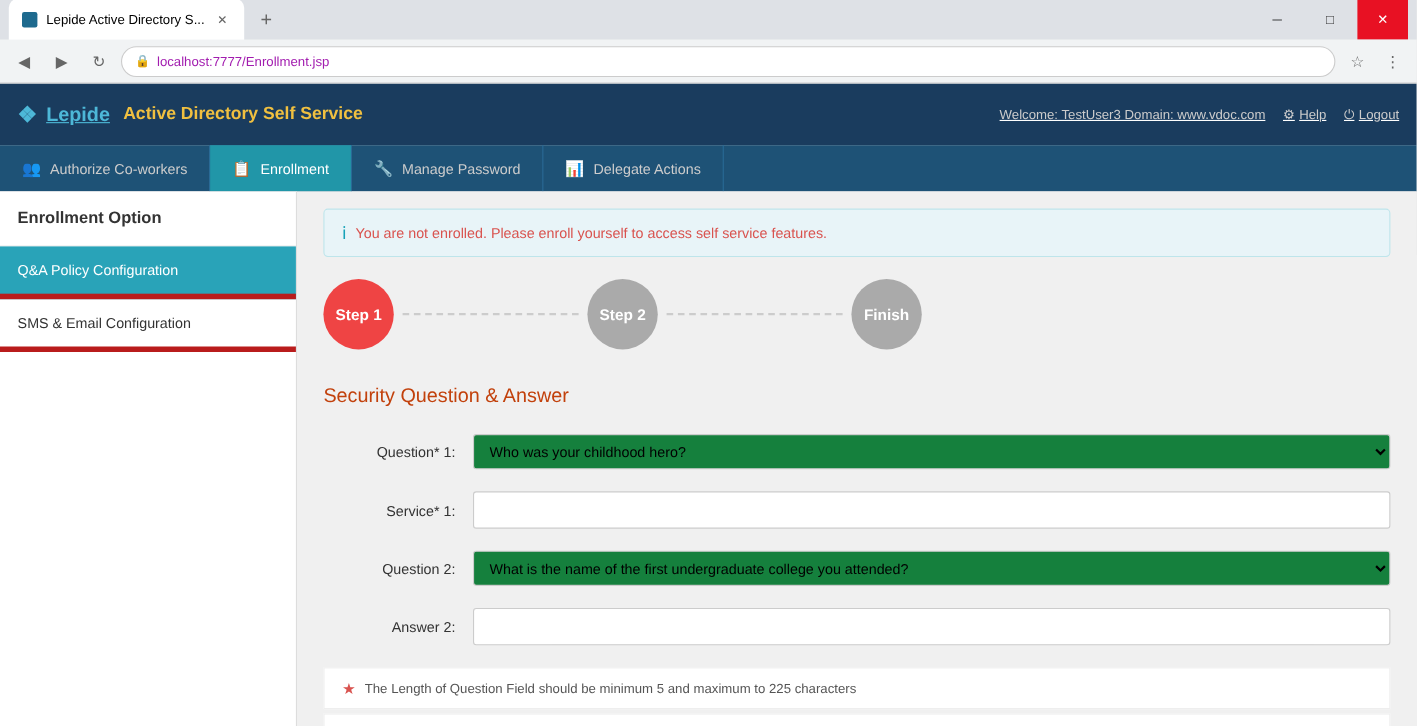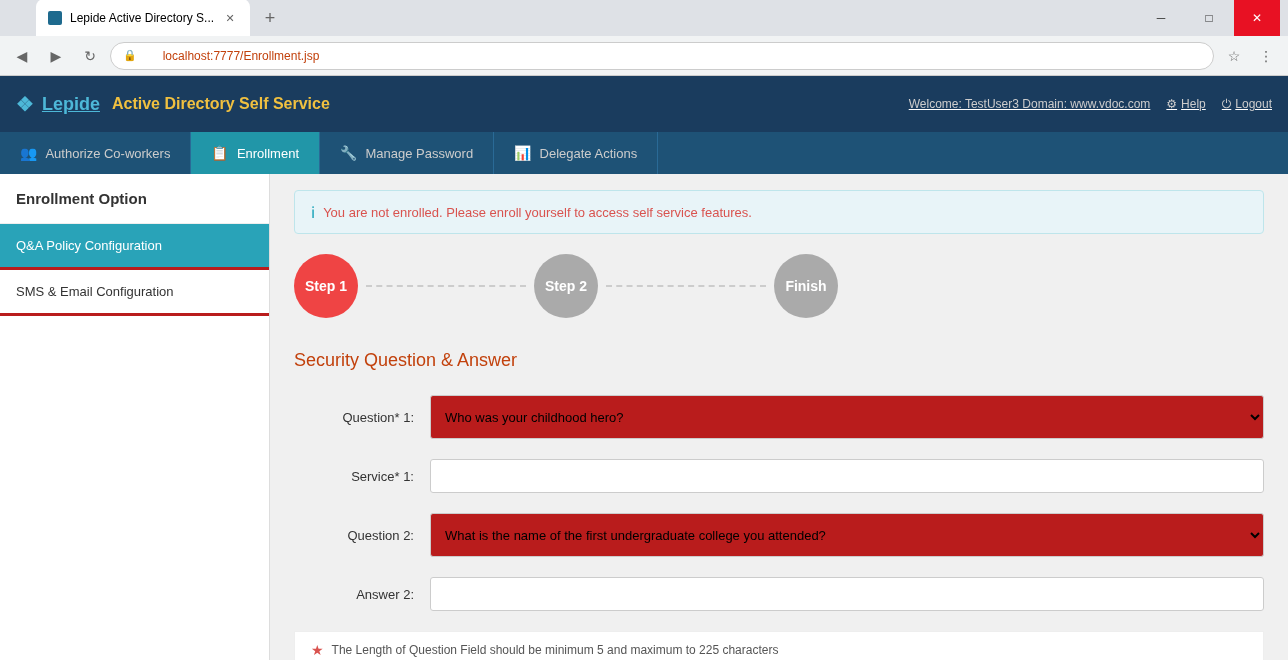--- a/index.html
+++ b/index.html
@@ -1,29 +1,29 @@
 <!DOCTYPE html>
 <html><head>
   <meta charset="utf-8">
   <style>
     * { box-sizing: border-box; margin: 0; padding: 0; }
     body { font-family: Arial, sans-serif; font-size: 13px; background: #f0f0f0; overflow: hidden; }
 
     
     .browser-chrome { background: #e8e8e8; width: 1288px; height: 660px; display: flex; flex-direction: column; }
     .browser-title-bar { background: #dee1e6; height: 36px; display: flex; align-items: center; padding: 0 8px; gap: 6px; }
-    .browser-tab { background: white; border-radius: 8px 8px 0 0; padding: 0 12px; height: 39px; display: flex; align-items: center; gap: 8px; font-size: 12px; min-width: 180px; margin-left: 28px; }
+    .browser-tab { background: white; border-radius: 8px 8px 0 0; padding: 0 12px; height: 39px; display: flex; align-items: center; gap: 8px; font-size: 12px; min-width: 180px; }
     .tab-favicon { width: 14px; height: 14px; background: #1e6a8e; border-radius: 2px; display: inline-block; flex-shrink: 0; }
     .tab-close { width: 16px; height: 16px; display: flex; align-items: center; justify-content: center; border-radius: 50%; cursor: pointer; color: #666; font-size: 11px; margin-left: auto; }
     .new-tab-btn { width: 28px; height: 28px; display: flex; align-items: center; justify-content: center; font-size: 18px; color: #666; cursor: pointer; }
     .browser-controls { background: #f1f3f4; height: 40px; display: flex; align-items: center; padding: 0 8px; gap: 6px; border-bottom: 1px solid #ccc; }
     .nav-btn { width: 28px; height: 28px; border-radius: 50%; display: flex; align-items: center; justify-content: center; cursor: pointer; color: #666; font-size: 14px; }
     .address-bar { flex: 1; height: 28px; border: 1px solid #ccc; border-radius: 14px; padding: 0 12px; font-size: 12px; background: white; display: flex; align-items: center; gap: 6px; }
     .address-lock { color: #666; font-size: 11px; }
-    .address-text { flex: 1; font-size: 12px; color: #c2410c; margin-left: 20px; }
+    .address-text { flex: 1; font-size: 12px; color: #a21caf; }
     .browser-action-btns { display: flex; gap: 4px; }
     .browser-action-btn { width: 28px; height: 28px; display: flex; align-items: center; justify-content: center; color: #666; font-size: 14px; cursor: pointer; border-radius: 50%; }
 
     
     .win-controls { display: flex; gap: 2px; margin-left: auto; }
     .win-btn { width: 46px; height: 36px; display: flex; align-items: center; justify-content: center; cursor: pointer; font-size: 12px; color: #333; }
     .win-btn.close { background: #e81123; color: white; }
 
     
     .app-container { flex: 1; display: flex; flex-direction: column; overflow: hidden; }
@@ -43,21 +43,21 @@
     .nav-item { display: flex; align-items: center; gap: 8px; padding: 0 20px; color: #ccc; cursor: pointer; font-size: 13px; border-right: 1px solid #2a6a96; text-decoration: none; }
     .nav-item.active { background: #2196a8; color: white; }
     .nav-icon { font-size: 14px; }
 
     
     .app-body { flex: 1; display: flex; overflow: hidden; background: #f0f0f0; }
 
     
     .sidebar { width: 270px; background: white; border-right: 1px solid #ddd; flex-shrink: 0; }
     .sidebar-title { padding: 16px; font-size: 15px; font-weight: bold; color: #333; border-bottom: 1px solid #eee; }
-    .sidebar-item { padding: 14px 16px; cursor: pointer; color: #333; font-size: 13px; border-bottom: 3px solid #b91c1c; }
+    .sidebar-item { padding: 14px 16px; cursor: pointer; color: #333; font-size: 13px; border-bottom: 5px solid #b91c1c; }
     .sidebar-item.active { background: #29a3b8; color: white; }
 
     
     .content { flex: 1; overflow-y: auto; padding: 16px 24px; }
 
     
     .alert-info { background: #e8f4f8; border: 1px solid #bee5eb; border-radius: 4px; padding: 10px 16px; margin-bottom: 20px; display: flex; align-items: center; gap: 8px; color: #d9534f; font-size: 13px; }
     .alert-icon { color: #17a2b8; font-size: 16px; }
 
     
@@ -65,21 +65,21 @@
     .step-circle { width: 64px; height: 64px; border-radius: 50%; display: flex; align-items: center; justify-content: center; font-size: 14px; font-weight: bold; color: white; flex-shrink: 0; }
     .step-circle.active { background: #ef4444; }
     .step-circle.inactive { background: #aaa; }
     .step-dots { flex: 1; border-top: 2px dashed #ccc; margin: 0 8px; max-width: 160px; }
 
     
     .section-title { font-size: 18px; color: #c2410c; margin-bottom: 24px; font-weight: normal; }
     .form-row { display: flex; align-items: center; margin-bottom: 20px; gap: 16px; }
     .form-label { width: 120px; font-size: 13px; color: #333; text-align: right; flex-shrink: 0; }
     .form-input { flex: 1; height: 34px; border: 1px solid #ccc; border-radius: 3px; padding: 0 10px; font-size: 13px; }
-    .form-select { flex: 1; height: 44px; border: 1px solid #ccc; border-radius: 3px; padding: 0 10px; font-size: 13px; background: #b91c1c; appearance: auto; }
+    .form-select { flex: 1; height: 32px; border: 1px solid #ccc; border-radius: 3px; padding: 0 10px; font-size: 13px; background: #15803d; appearance: auto; }
 
     
     .validation-msg { background: white; border: 1px solid #eee; padding: 10px 16px; display: flex; align-items: center; gap: 8px; font-size: 12px; color: #555; margin-bottom: 4px; }
     .val-star { color: #d9534f; font-size: 14px; }
   </style>
 </head>
 <body>
 
 <div class="browser-chrome">
 

